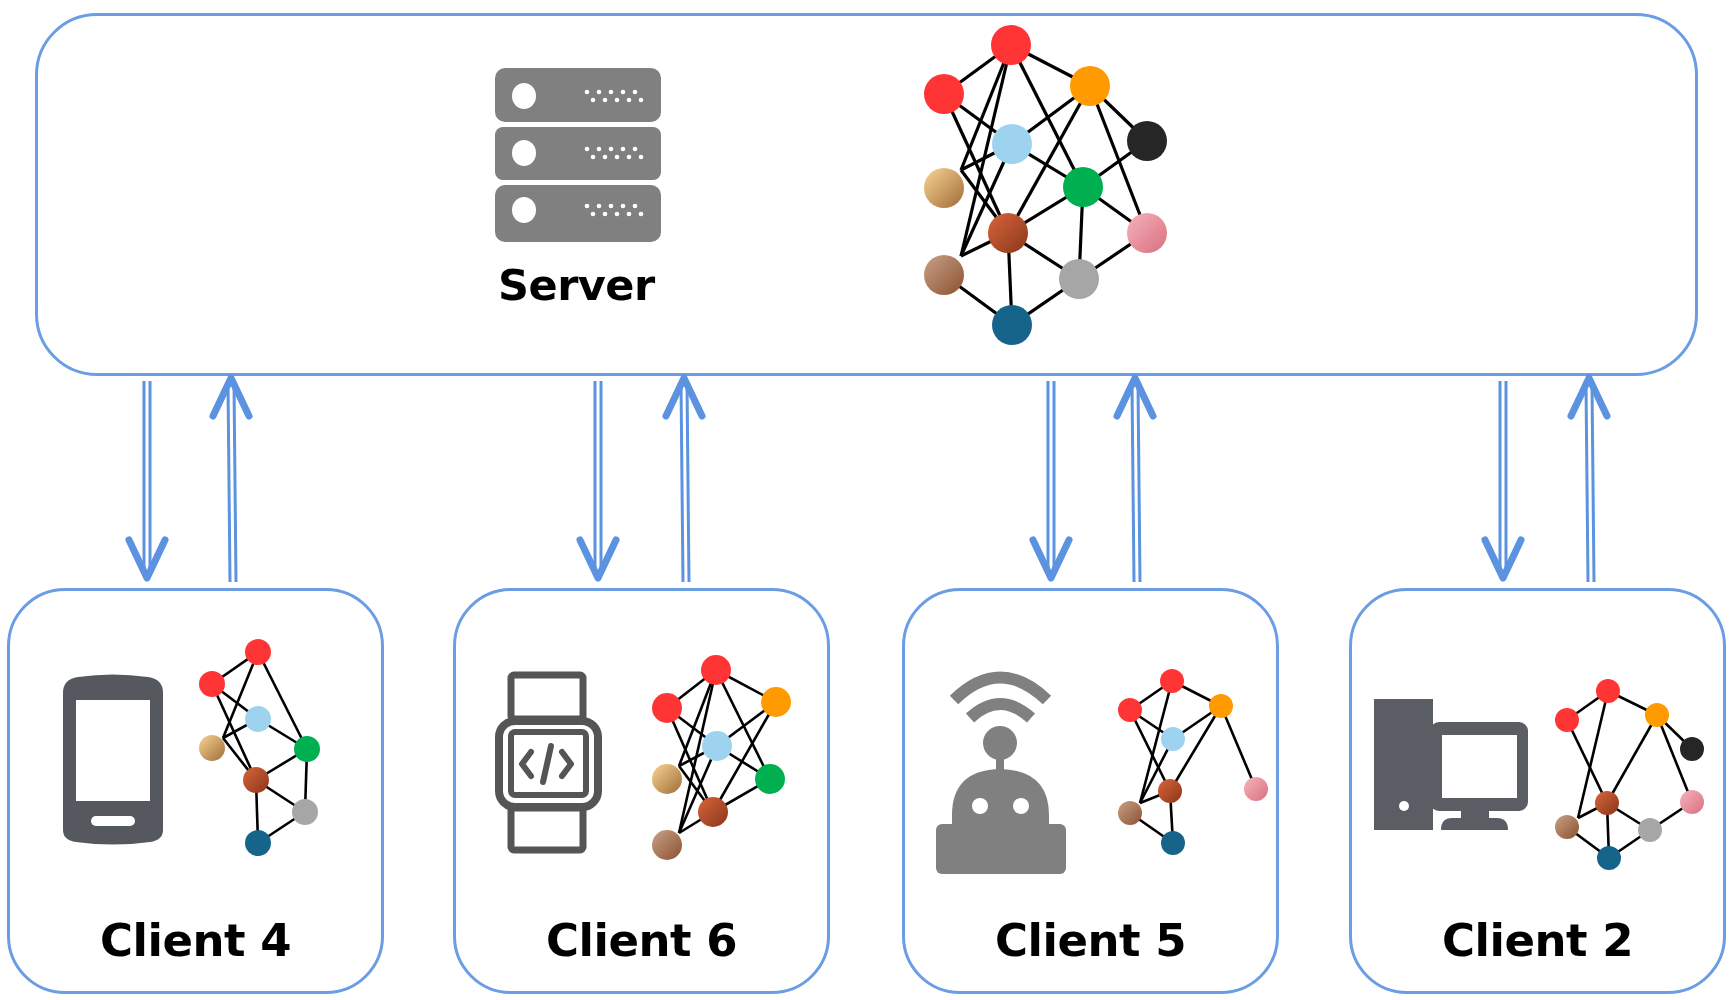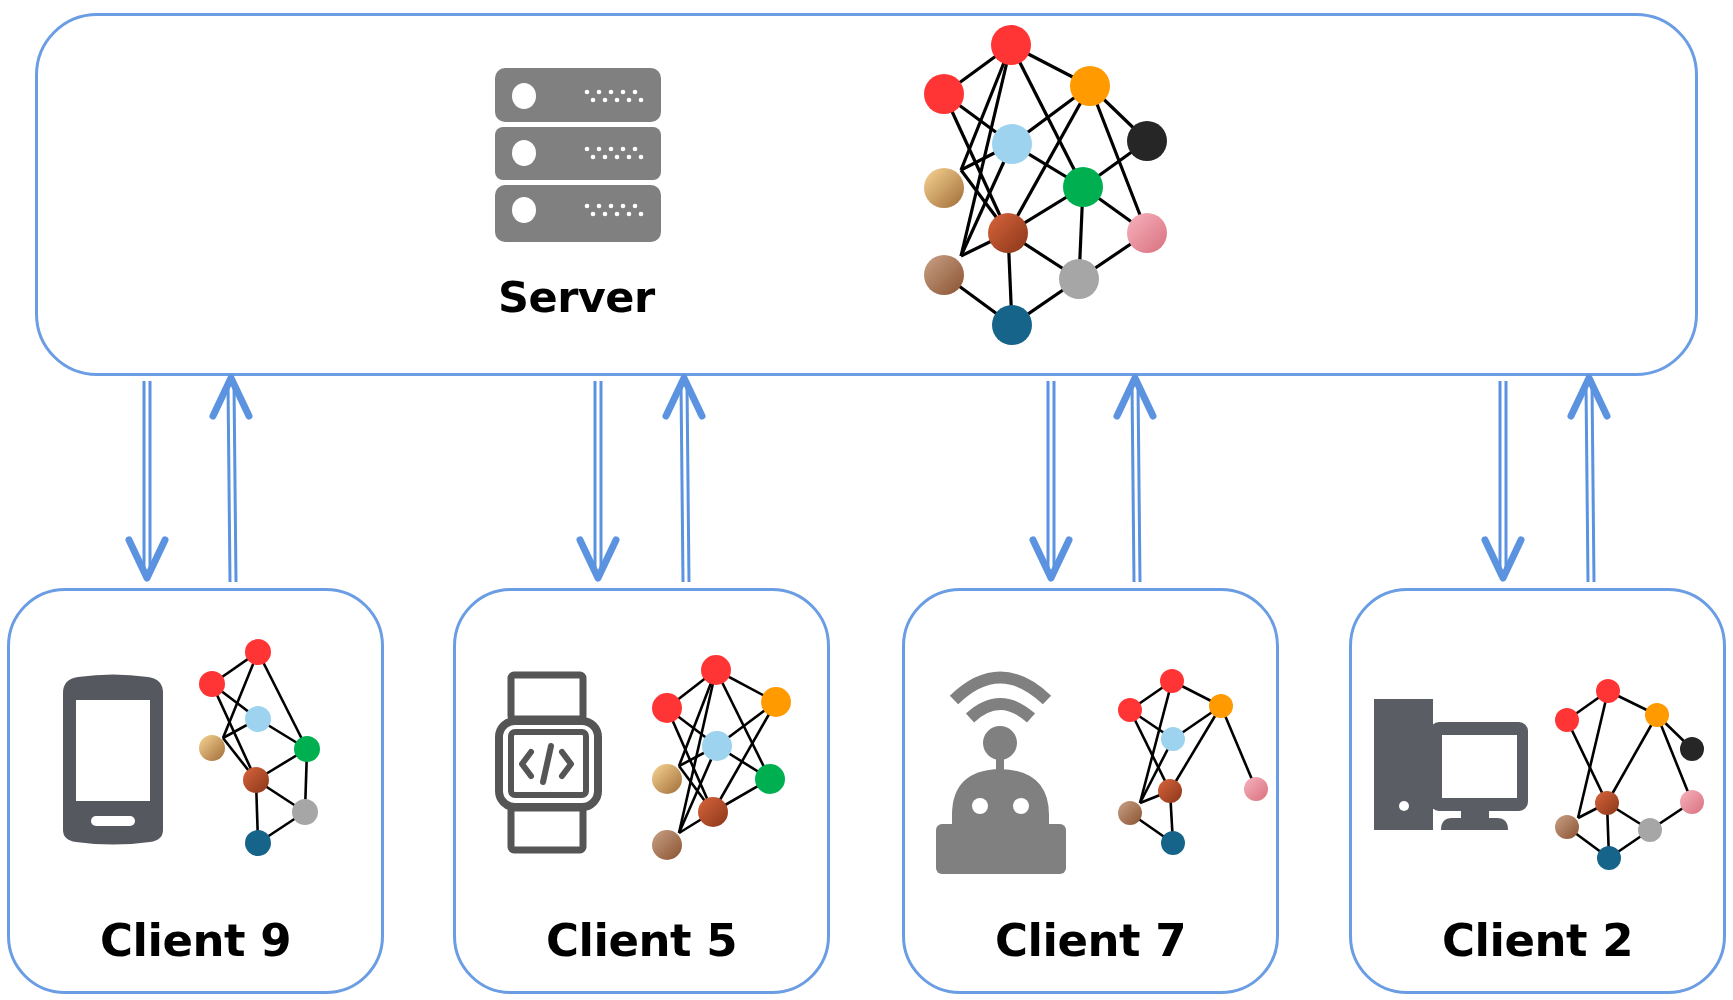--- a/index.html
+++ b/index.html
@@ -3,21 +3,21 @@
 <meta charset="utf-8">
 <style>
   html, body { margin: 0; padding: 0; background: #ffffff; }
   body { width: 1733px; height: 1000px; position: relative; overflow: hidden;
          font-family: "DejaVu Sans", "Liberation Sans", sans-serif; }
   .box { position: absolute; border: 3px solid #6a9de3; background: #fff; box-sizing: border-box; }
   #server-box { left: 35px; top: 13px; width: 1663px; height: 363px; border-radius: 62px; }
   .client-box { top: 588px; width: 377px; height: 406px; border-radius: 58px; }
   .label { position: absolute; font-weight: bold; color: #000; white-space: nowrap;
            font-family: "DejaVu Sans", sans-serif; letter-spacing: -0.5px; }
-  #server-label { left: 498px; top: 272px; font-size: 43px; width: 140px; text-align: left; }
+  #server-label { left: 498px; top: 260px; font-size: 43px; width: 140px; text-align: left; }
   .client-label { top: 914px; font-size: 45px; width: 377px; text-align: center; }
   svg#canvas { position: absolute; left: 0; top: 0; pointer-events: none; }
 </style>
 </head>
 <body>
 
 <div class="box" id="server-box"></div>
 <div class="box client-box" style="left:7px"></div>
 <div class="box client-box" style="left:453px"></div>
 <div class="box client-box" style="left:902px"></div>
@@ -315,16 +315,16 @@
           <circle cx="1692" cy="802" r="12" fill="url(#grad-pink)"></circle>
           <circle cx="1567" cy="827" r="12" fill="url(#grad-brown)"></circle>
           <circle cx="1650" cy="830" r="12" fill="#a6a6a6"></circle>
           <circle cx="1609" cy="858" r="12" fill="#17648a"></circle>
         </g>
       </g>
     </g>
 </svg>
 
 <div class="label" id="server-label">Server</div>
-<div class="label client-label" style="left:7px">Client 9</div>
-<div class="label client-label" style="left:453px">Client 5</div>
-<div class="label client-label" style="left:902px">Client 7</div>
+<div class="label client-label" style="left:7px">Client 4</div>
+<div class="label client-label" style="left:453px">Client 6</div>
+<div class="label client-label" style="left:902px">Client 5</div>
 <div class="label client-label" style="left:1349px">Client 2</div>
 
 </body></html>

